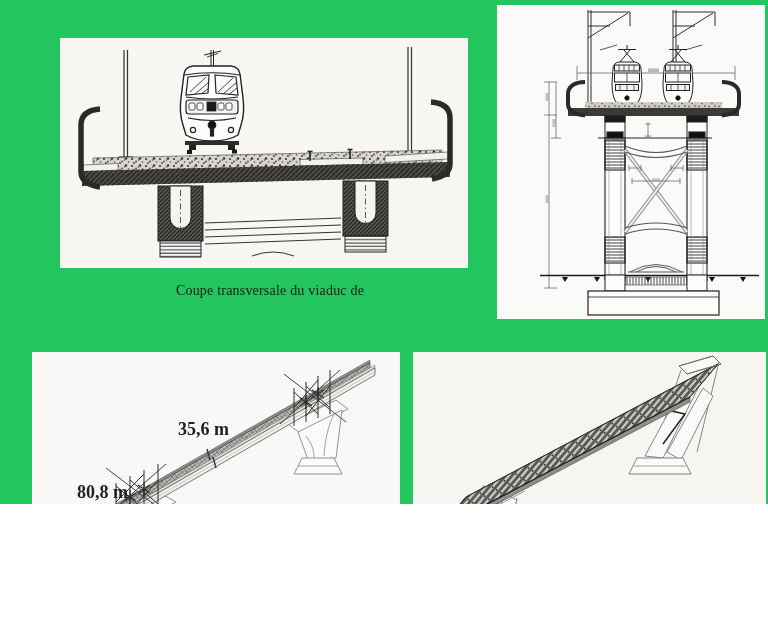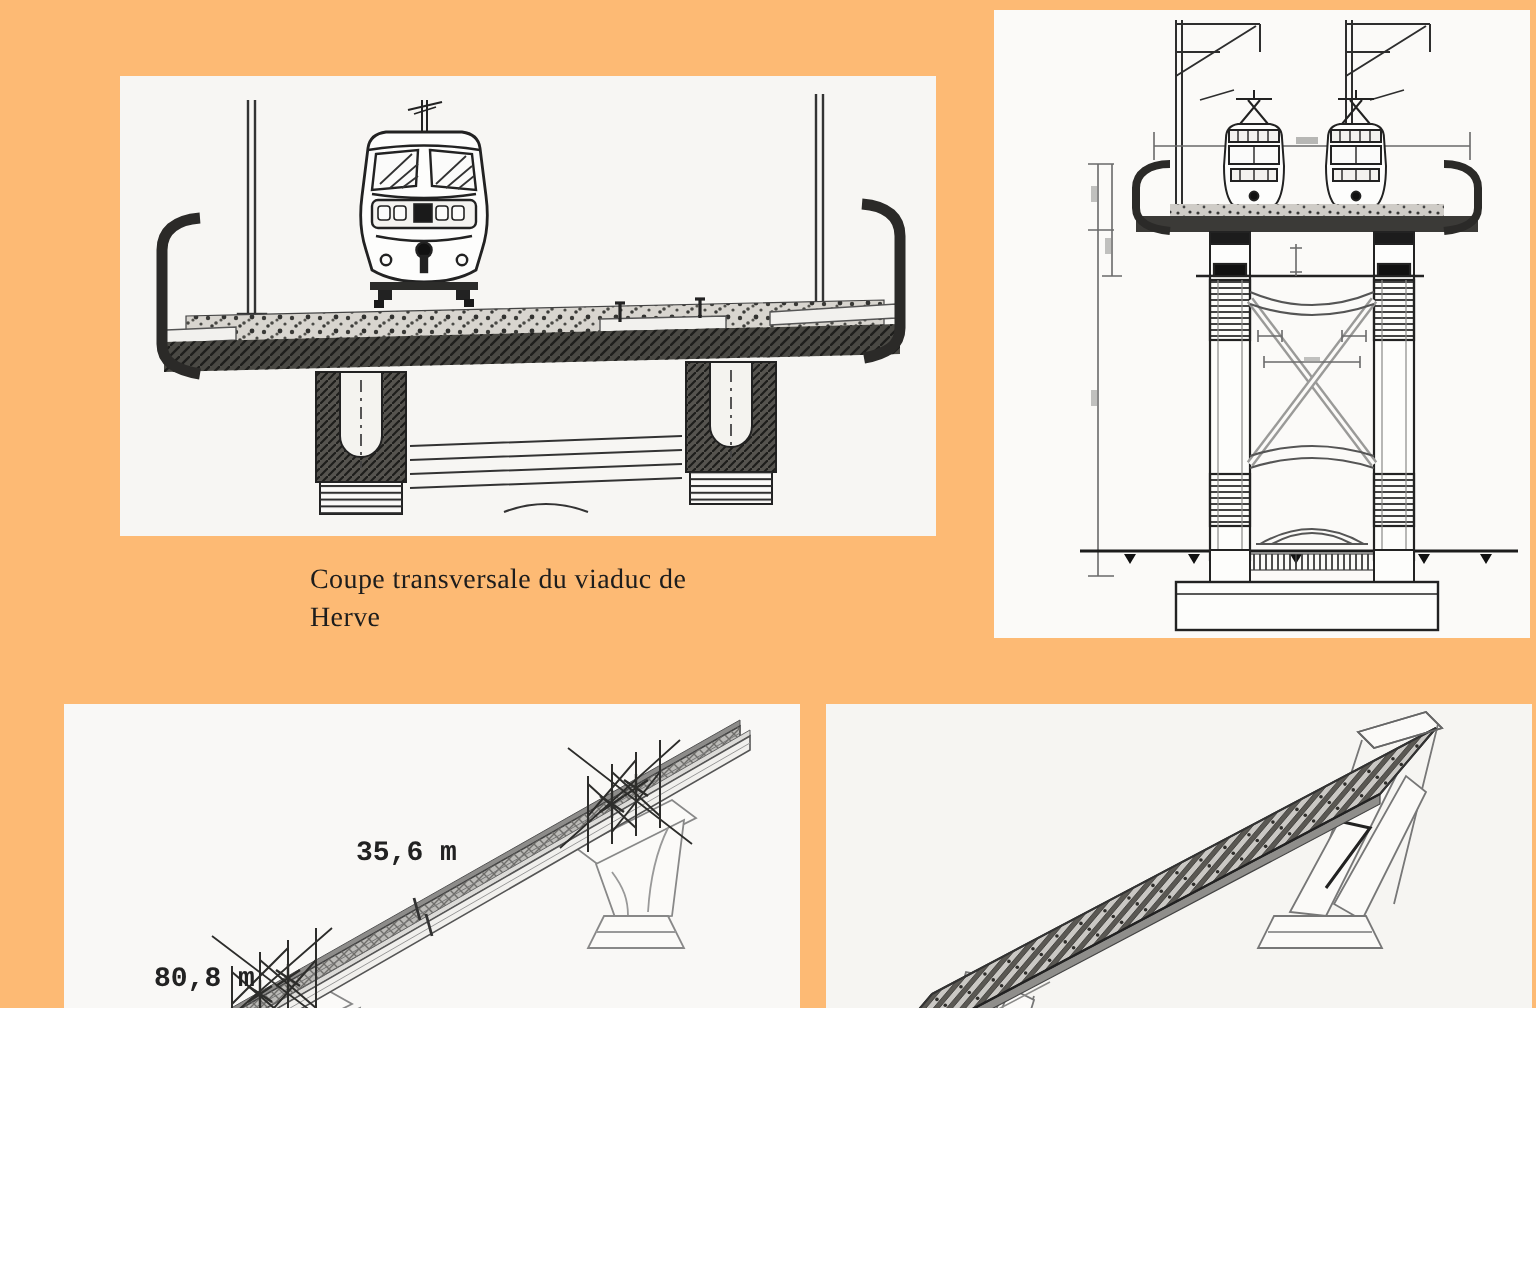--- a/index.html
+++ b/index.html
@@ -1,20 +1,20 @@
 <!DOCTYPE html>
 <html><head>
 <meta charset="utf-8">
 <style>
   html,body{margin:0;padding:0;background:#ffffff;}
-  .page{position:relative;width:768px;height:504px;background:#fdba74;overflow:hidden;
-        font-family:"Liberation Serif","DejaVu Serif",serif;color:#1c1c1c;}
+  .page{position:relative;width:768px;height:504px;background:#22c55e;overflow:hidden;
+        font-family:"Liberation Serif","DejaVu Serif",serif;color:#1c1c1c;text-align:center;}
   .fig{position:absolute;}
   .caption{position:absolute;font-size:14px;line-height:19px;color:#1d1d1d;letter-spacing:.2px;}
-  .dimlabel{position:absolute;font-size:14px;font-weight:bold;color:#222;font-family:Liberation Mono, monospace;}
+  .dimlabel{position:absolute;font-size:18px;font-weight:bold;color:#222;}
   svg{display:block;}
 </style>
 </head>
 <body>
 <div class="page">
 
 <div class="fig" style="left:60px;top:38px">
 <svg width="408" height="230" viewBox="0 0 408 230">
  <defs>
   <pattern id="ball1" width="14" height="7" patternUnits="userSpaceOnUse">
@@ -255,21 +255,20 @@
    <rect x="108" y="270" width="20" height="16" stroke-width="1"></rect>
    <rect x="190" y="270" width="20" height="16" stroke-width="1"></rect>
    <rect x="91" y="286" width="131" height="24" stroke-width="1.2"></rect>
    <path d="M91,292 H222" stroke-width="0.8" fill="none"></path>
  </g>
 </svg>
 </div>
 
 <div class="caption" style="left:155px;top:281px;width:230px">
   <div>Coupe transversale du viaduc  de</div>
-  <div>Herve</div>
 </div>
 
 <div class="fig" style="left:32px;top:352px">
 <svg width="368" height="256" viewBox="0 0 368 256">
  <defs>
   <pattern id="cross3" width="5" height="5" patternUnits="userSpaceOnUse">
     <path d="M0,5 L5,0 M0,0 L5,5" stroke="#6e6d6a" stroke-width="0.7"></path>
   </pattern>
   <pattern id="hatch3" width="4" height="4" patternUnits="userSpaceOnUse">
     <path d="M0,4 L4,0" stroke="#555" stroke-width="0.8"></path>

